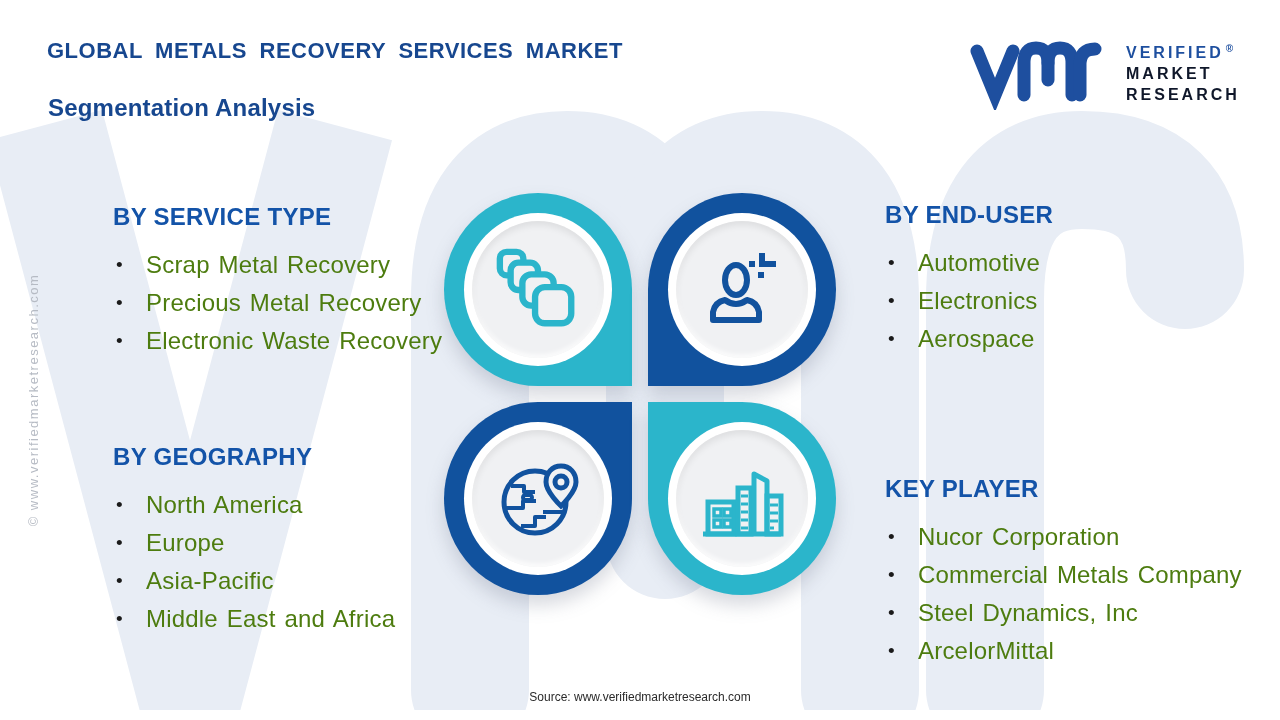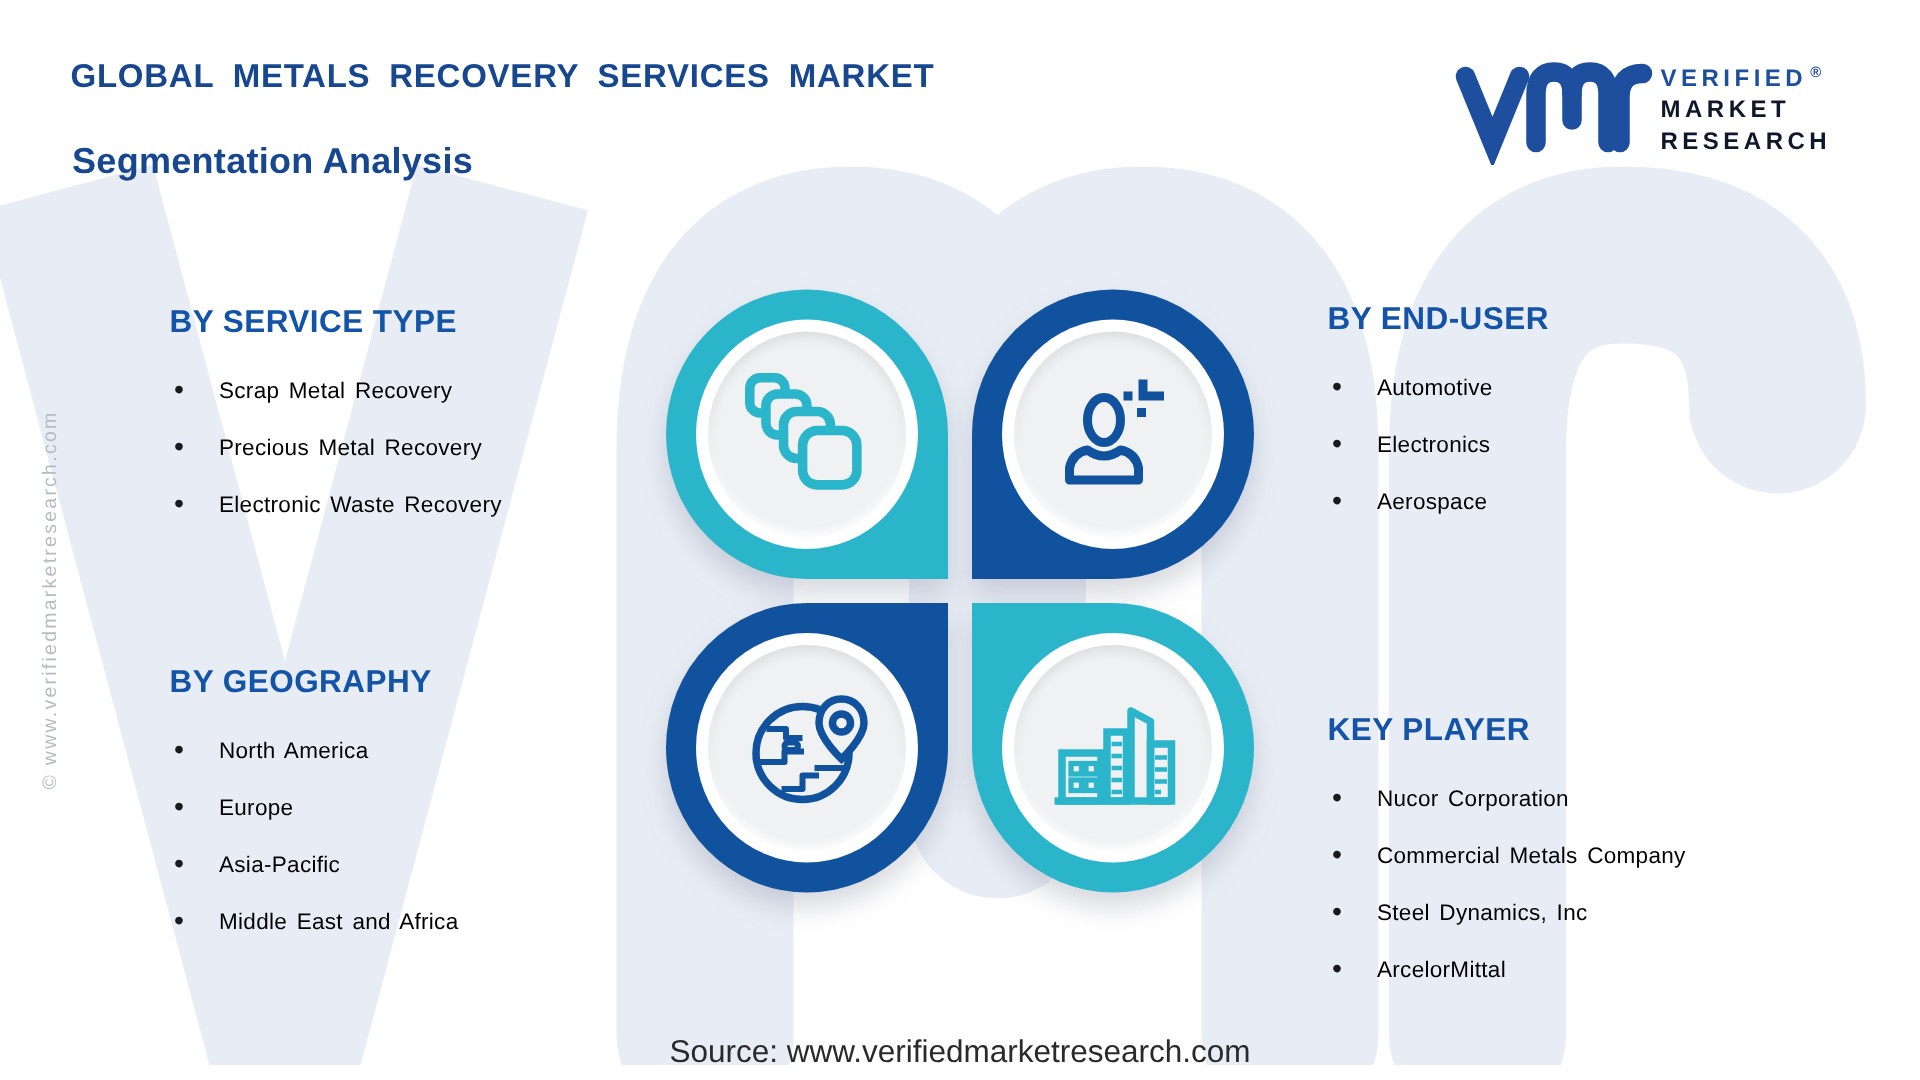--- a/index.html
+++ b/index.html
@@ -35,39 +35,39 @@
   }
   .subtitle {
     position:absolute; left:48px; top:94px;
     font-size:24px; font-weight:bold; color:#17478f;
     letter-spacing:.2px; z-index:2;
   }
 
   
   .logo { position:absolute; left:966px; top:34px; display:flex; z-index:2; }
   .logo-mark { width:136px; height:76px; }
-  .logo-text { margin-left:5px; padding-top:8px; font-weight:bold; font-size:16px; letter-spacing:3px; line-height:21px; }
+  .logo-text { margin-left:24px; padding-top:8px; font-weight:bold; font-size:16px; letter-spacing:3px; line-height:21px; }
   .logo-line1 { color:#1e4f9f; position:relative; }
   .logo-reg { font-size:10px; vertical-align:top; position:relative; top:-4px; left:2px; }
   .logo-line2, .logo-line3 { color:#0f172a; }
 
   
   .section { position:absolute; z-index:2; }
   .sec-service  { left:113px; top:203px; width:340px; }
   .sec-enduser  { left:885px; top:201px; width:370px; }
   .sec-geo      { left:113px; top:443px; width:350px; }
   .sec-key      { left:885px; top:443px; width:370px;margin-top:32px; }
   .section h2 {
-    font-size:21px; font-weight:bold; color:#1353a8;
+    font-size:24px; font-weight:bold; color:#1353a8;
     letter-spacing:.3px; margin-bottom:24px;
   }
   .section ul { list-style:none; }
   .section li {
     position:relative; padding-left:33px; margin-bottom:19px;
-    font-size:15px; color:#000000; letter-spacing:.2px; word-spacing:2px;
+    font-size:24px; color:#4d7c0f; letter-spacing:.2px; word-spacing:2px;
     line-height:19px;
   }
   .section li::before {
     content:"\2022"; position:absolute; left:3px; top:0;
     color:#1a1a1a; font-size:19px;
   }
 
   
   .cluster {
     position:absolute; left:444px; top:193px; z-index:2;
@@ -86,21 +86,21 @@
   .tile-inner {
     position:absolute; inset:28px; border-radius:50%;
     background:#f0f1f3;
     box-shadow: inset 0 4px 7px rgba(0,0,0,.08), inset 0 -3px 5px rgba(255,255,255,.9);
     display:flex; align-items:center; justify-content:center;
   }
 
   
   .source {
     position:absolute; left:0; right:0; top:690px; text-align:center;
-    font-size:21px; color:#2a2a2a; z-index:2;
+    font-size:12px; color:#2a2a2a; z-index:2;
   }
 </style>
 </head>
 <body>
 
 <svg class="bg-watermark" viewBox="0 0 1280 600" xmlns="http://www.w3.org/2000/svg">
   <g stroke="#e8edf5" stroke-width="118" fill="none">
     <polyline points="45,15 190,560 335,15" stroke-linecap="butt"></polyline>
     <path d="M470,580 V190 Q470,60 567,60 Q665,60 665,190 V430" stroke-linecap="round"></path>
     <path d="M665,190 Q665,60 762,60 Q860,60 860,190 V580" stroke-linecap="round"></path>

